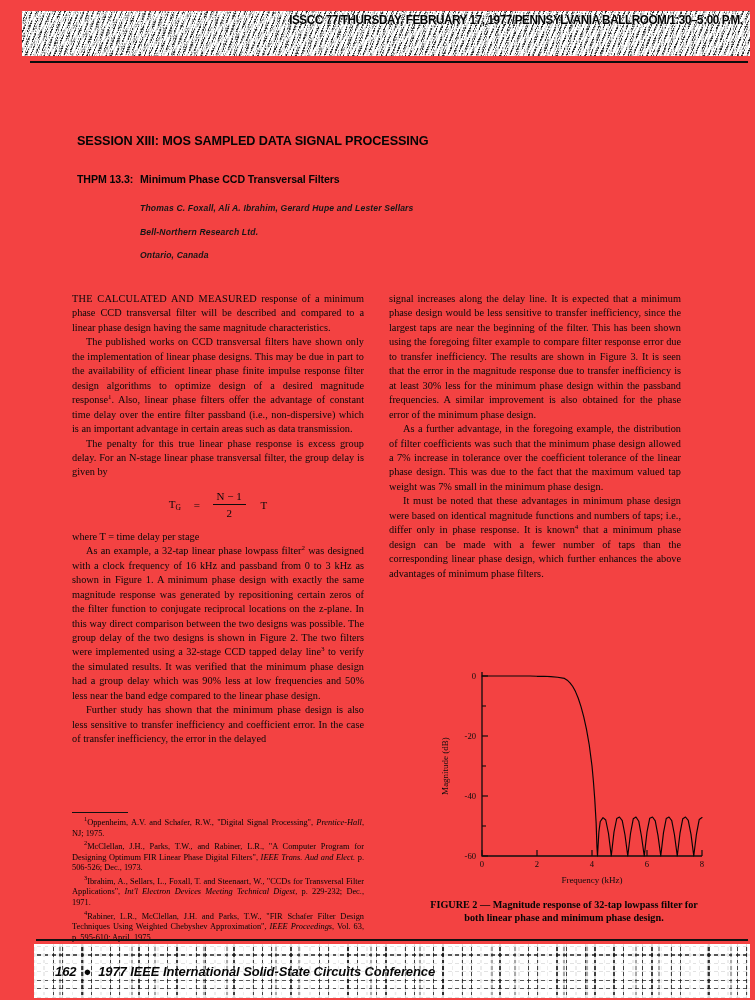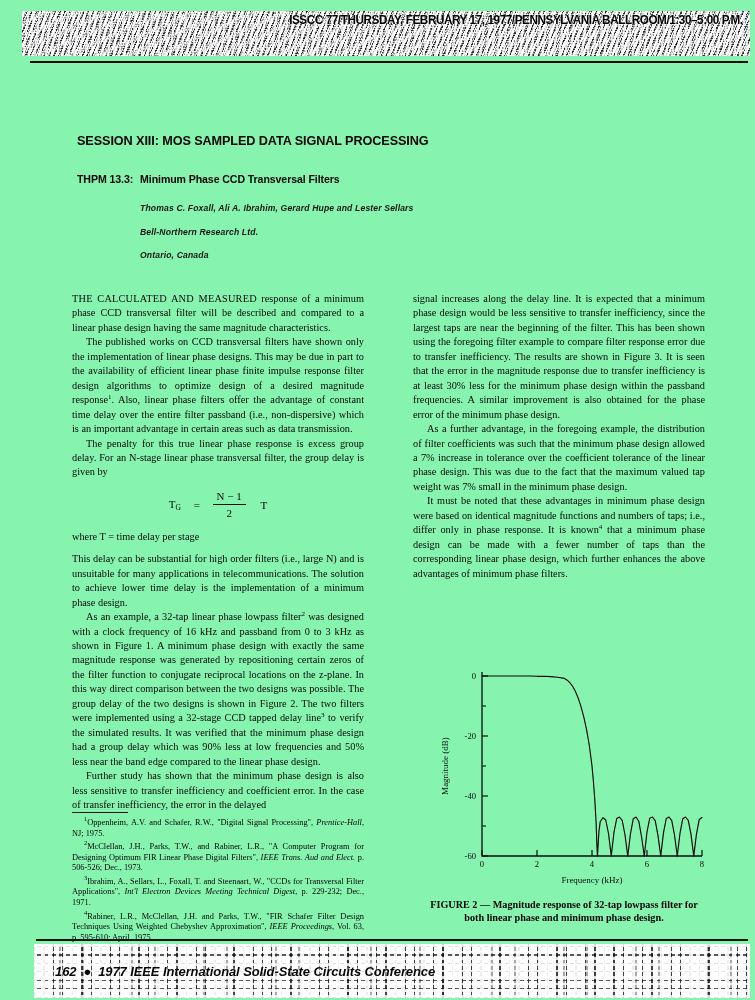--- a/index.html
+++ b/index.html
@@ -13,21 +13,21 @@
     position: relative;
     overflow: hidden;
     font-family: "Liberation Serif", "DejaVu Serif", serif;
     color: #0a0a0a;
     filter: contrast(1.04);
   }
 
   .page {
     position: absolute;
     inset: 0;
-    background: #86efac;
+    background: #ef4444;
   }
 
   
   .header-band {
     position: absolute;
     left: 22px;
     top: 11px;
     width: 728px;
     height: 45px;
     overflow: hidden;
@@ -123,21 +123,21 @@
     position: absolute;
     top: 292px;
     width: 292px;
     font-size: 10.3px;
     line-height: 14.45px;
     text-align: justify;
     text-justify: inter-word;
     color: #0d0d0d;
   }
   .col-left  { left: 72px; }
-  .col-right { left: 413px; }
+  .col-right { left: 389px; }
 
   .col p { margin: 0; }
   .col p.indent { text-indent: 14px; }
   .col p.smallcaps-lead { text-indent: 0; }
   .lead {
     font-variant: small-caps;
     letter-spacing: 0.2px;
   }
   sup {
     font-size: 7px;
@@ -306,21 +306,20 @@
         <span class="frac">
           <span class="num">N − 1</span>
           <span class="den">2</span>
         </span>
         <span class="eq-t">T</span>
       </span>
     </div>
 
     <p class="where">where T = time delay per stage</p>
 
-    <p style="margin-top:8px;">This delay can be substantial for high order filters (i.e., large N) and is unsuitable for many applications in telecommunications. The solution to achieve lower time delay is the implementation of a minimum phase design.</p>
 
     <p class="indent"><span>As an example, a 32-tap linear phase lowpass filter</span><sup>2</sup><span> was designed with a clock frequency of 16 kHz and passband from 0 to 3 kHz as shown in Figure 1. A minimum phase design with exactly the same magnitude response was generated by repositioning certain zeros of the filter function to conjugate reciprocal locations on the z-plane. In this way direct comparison between the two designs was possible. The group delay of the two designs is shown in Figure 2. The two filters were implemented using a 32-stage CCD tapped delay line</span><sup>3</sup><span> to verify the simulated results. It was verified that the minimum phase design had a group delay which was 90% less at low frequencies and 50% less near the band edge compared to the linear phase design.</span></p>
 
     <p class="indent">Further study has shown that the minimum phase design is also less sensitive to transfer inefficiency and coefficient error. In the case of transfer inefficiency, the error in the delayed</p>
   </div>
 
   <div class="col col-right">
     <p>signal increases along the delay line. It is expected that a minimum phase design would be less sensitive to transfer inefficiency, since the largest taps are near the beginning of the filter. This has been shown using the foregoing filter example to compare filter response error due to transfer inefficiency. The results are shown in Figure 3. It is seen that the error in the magnitude response due to transfer inefficiency is at least 30% less for the minimum phase design within the passband frequencies. A similar improvement is also obtained for the phase error of the minimum phase design.</p>
     <p class="indent">As a further advantage, in the foregoing example, the distribution of filter coefficients was such that the minimum phase design allowed a 7% increase in tolerance over the coefficient tolerance of the linear phase design. This was due to the fact that the maximum valued tap weight was 7% small in the minimum phase design.</p>
     <p class="indent"><span>It must be noted that these advantages in minimum phase design were based on identical magnitude functions and numbers of taps; i.e., differ only in phase response. It is known</span><sup>4</sup><span> that a minimum phase design can be made with a fewer number of taps than the corresponding linear phase design, which further enhances the above advantages of minimum phase filters.</span></p>

